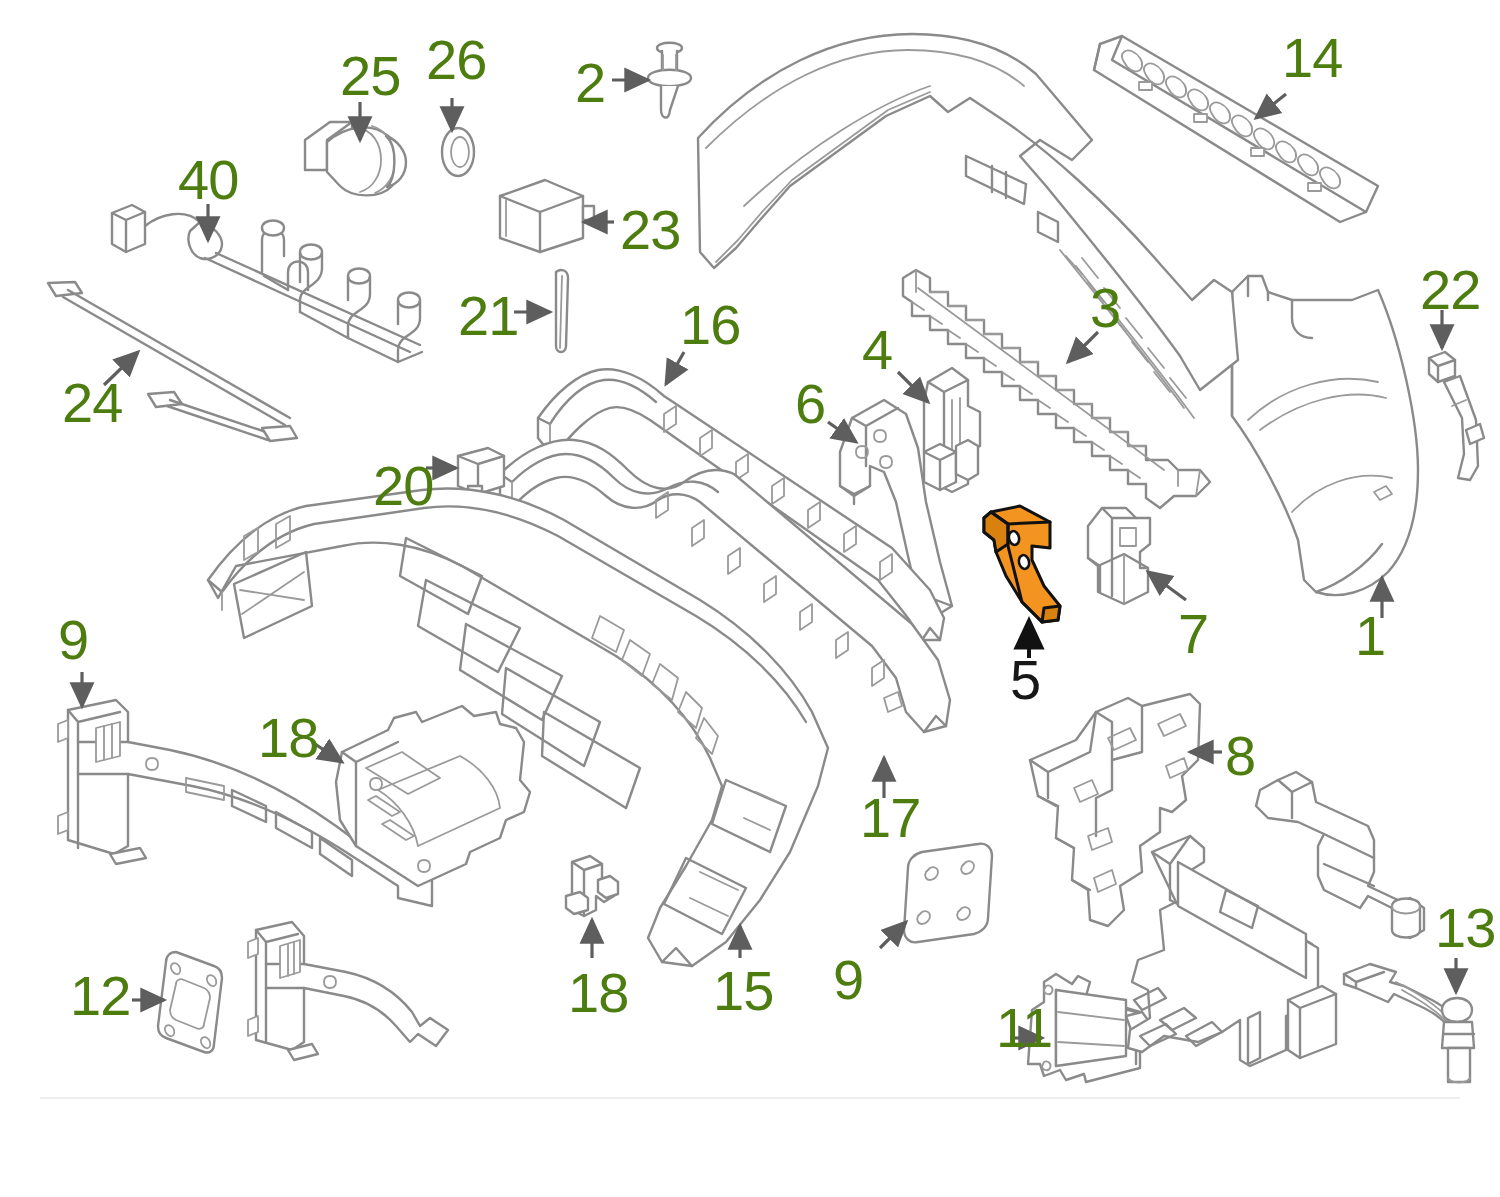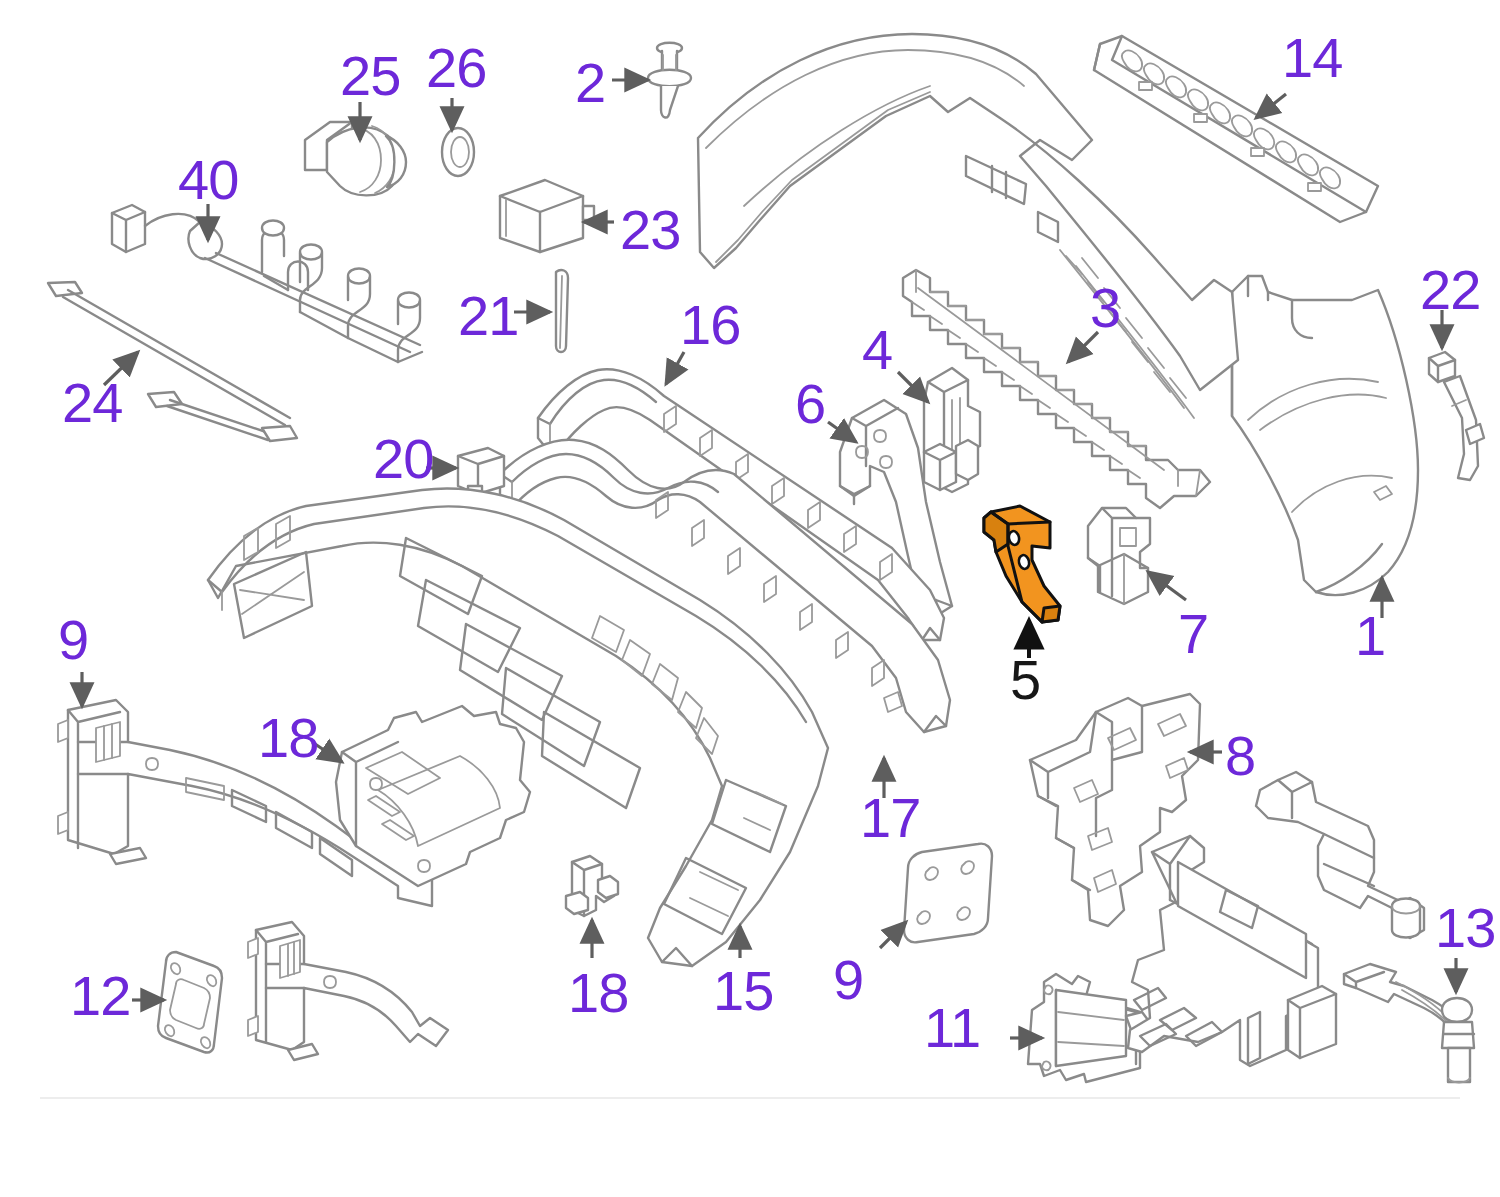--- a/index.html
+++ b/index.html
@@ -23,21 +23,21 @@
   .callout-layer{
     position:absolute;top:0;left:0;
     width:1500px;height:1197px;
     pointer-events:none;
   }
   .callout{
     position:absolute;
     font-family:"Liberation Sans", sans-serif;
     font-size:56px;
     font-weight:400;
-    color:#6d28d9;
+    color:#4d7c0f;
     line-height:1;
     letter-spacing:-1px;
     white-space:nowrap;
     pointer-events:auto;
     cursor:default;
     user-select:none;
   }
   .callout.hl{color:#171717;font-weight:400;}
 </style>
 </head>
@@ -574,32 +574,32 @@
     <div class="callout" style="left:1355px;top:608px;">1</div>
     <div class="callout" style="left:575px;top:55px;">2</div>
     <div class="callout" style="left:1090px;top:280px;">3</div>
     <div class="callout" style="left:862px;top:322px;">4</div>
     <div class="callout hl" style="left:1010px;top:652px;">5</div>
     <div class="callout" style="left:795px;top:376px;">6</div>
     <div class="callout" style="left:1178px;top:606px;">7</div>
     <div class="callout" style="left:1225px;top:728px;">8</div>
     <div class="callout" style="left:833px;top:952px;">9</div>
     <div class="callout" style="left:58px;top:612px;">9</div>
-    <div class="callout" style="left:924px;top:1000px;">11</div>
+    <div class="callout" style="left:996px;top:1000px;">11</div>
     <div class="callout" style="left:70px;top:968px;">12</div>
     <div class="callout" style="left:1435px;top:900px;">13</div>
     <div class="callout" style="left:1282px;top:30px;">14</div>
     <div class="callout" style="left:713px;top:963px;">15</div>
     <div class="callout" style="left:680px;top:297px;">16</div>
     <div class="callout" style="left:860px;top:790px;">17</div>
     <div class="callout" style="left:258px;top:710px;">18</div>
     <div class="callout" style="left:568px;top:965px;">18</div>
-    <div class="callout" style="left:373px;top:431px;">20</div>
+    <div class="callout" style="left:373px;top:458px;">20</div>
     <div class="callout" style="left:458px;top:288px;">21</div>
     <div class="callout" style="left:1420px;top:262px;">22</div>
     <div class="callout" style="left:620px;top:202px;">23</div>
     <div class="callout" style="left:62px;top:375px;">24</div>
     <div class="callout" style="left:340px;top:48px;">25</div>
-    <div class="callout" style="left:426px;top:40px;text-align:center;">26</div>
+    <div class="callout" style="left:426px;top:32px;text-align:center;">26</div>
     <div class="callout" style="left:178px;top:152px;">40</div>
   </div>
 
 </div>
 
 </body></html>

